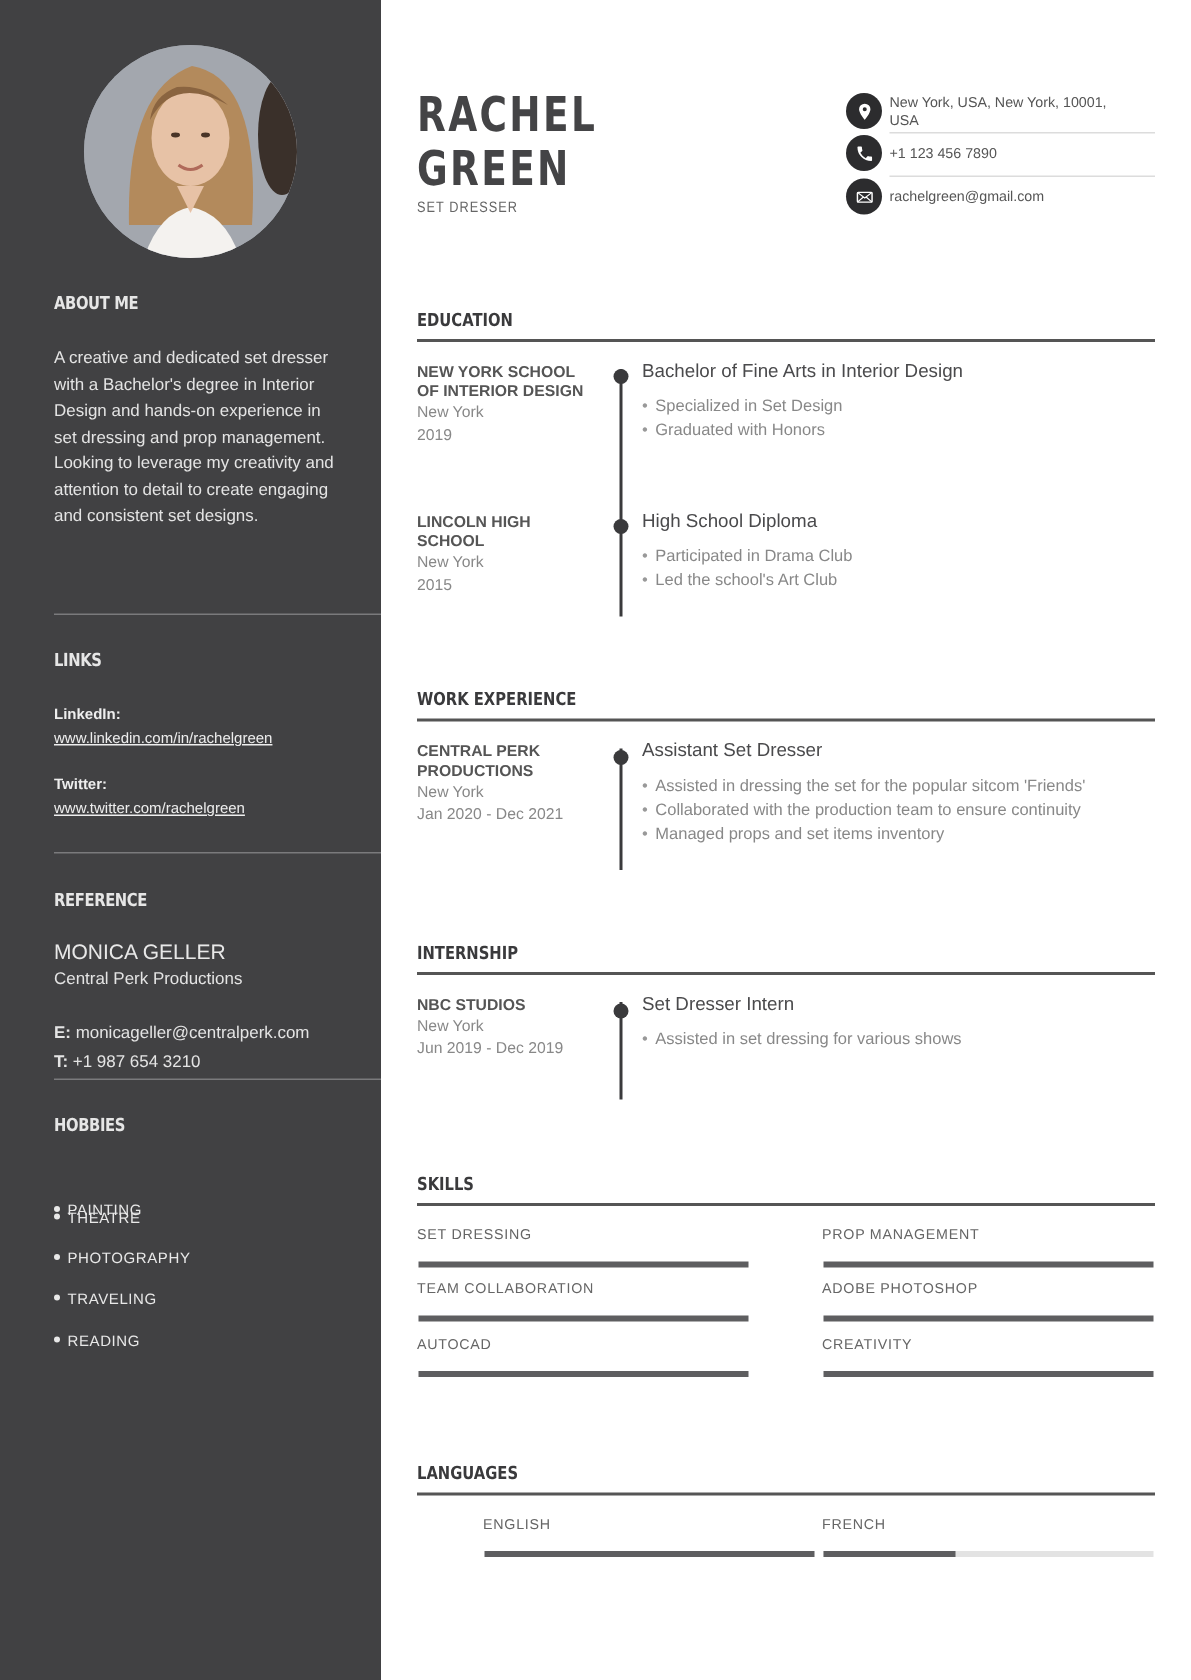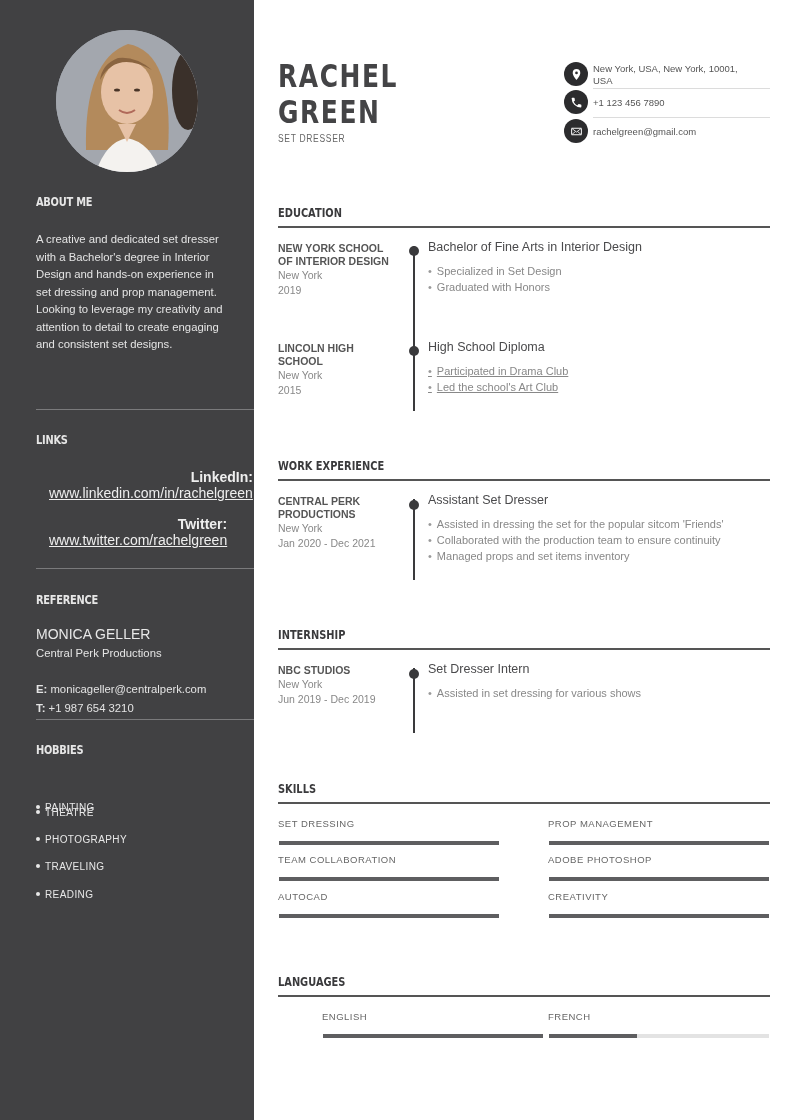--- a/index.html
+++ b/index.html
@@ -7,21 +7,21 @@
   body { position: relative; font-family: "Liberation Sans", sans-serif; color: #444; }
 
   .sidebar { position: absolute; left: 0; top: 0; width: 254px; height: 1120px; background: #414143; color: #e8e8e8; }
   .photo { position: absolute; left: 56px; top: 30px; width: 142px; height: 142px; border-radius: 50%; overflow: hidden; background: #9a9ea6; }
   .photo svg { width: 100%; height: 100%; display: block; }
 
   .side-title { position: absolute; left: 36px; font-family: "DejaVu Sans", sans-serif; font-weight: bold; font-size: 12px; letter-spacing: -0.3px; color: #e6e6e6; transform: scaleX(0.82); transform-origin: left; }
   .side-divider { position: absolute; left: 36px; right: 0; height: 1px; background: #7a7a7c; }
   .about-text { position: absolute; left: 36px; top: 231px; width: 188px; font-size: 11.3px; line-height: 17.5px; color: #e4e4e4; }
 
-  .link-block { position: absolute; left: 49px; font-size: 14px; color: #eee; line-height: 16px; text-align: right; }
+  .link-block { position: absolute; left: 36px; font-size: 10px; color: #eee; line-height: 16px; }
   .link-block .lbl { font-weight: bold; }
   .link-block .url { text-decoration: underline; color: #eee; }
 
   .ref-name { position: absolute; left: 36px; top: 626px; font-size: 14px; color: #e8e8e8; }
   .ref-line { position: absolute; left: 36px; font-size: 11.3px; color: #e4e4e4; }
   .ref-line b { font-weight: bold; }
 
   .hobby { position: absolute; left: 36px; font-size: 10px; letter-spacing: 0.4px; color: #e8e8e8; }
   .hobby .dot { display: inline-block; width: 4px; height: 4px; border-radius: 50%; background: #e8e8e8; margin-right: 5px; vertical-align: middle; position: relative; top: -1px; }
 
@@ -164,21 +164,21 @@
   <li>Graduated with Honors</li>
 </ul>
 
 <div class="org" style="top:342px;">
   <div class="org-name">LINCOLN HIGH SCHOOL</div>
   <div class="org-sub">New York</div>
   <div class="org-sub">2015</div>
 </div>
 <div class="tl-dot" style="top:346px;"></div>
 <div class="item-title" style="top:340px;text-align:center;">High School Diploma</div>
-<ul class="bullets" style="top:363px;text-decoration:underline;">
+<ul class="bullets" style="top:363px;">
   <li>Participated in Drama Club</li>
   <li>Led the school's Art Club</li>
 </ul>
 
 <div class="sec-title" style="top:459px;">WORK EXPERIENCE</div>
 <div class="sec-rule" style="top:479px;"></div>
 <div class="tl-line" style="top:499px;height:81px;"></div>
 <div class="org" style="top:495px;">
   <div class="org-name">CENTRAL PERK PRODUCTIONS</div>
   <div class="org-sub">New York</div>

